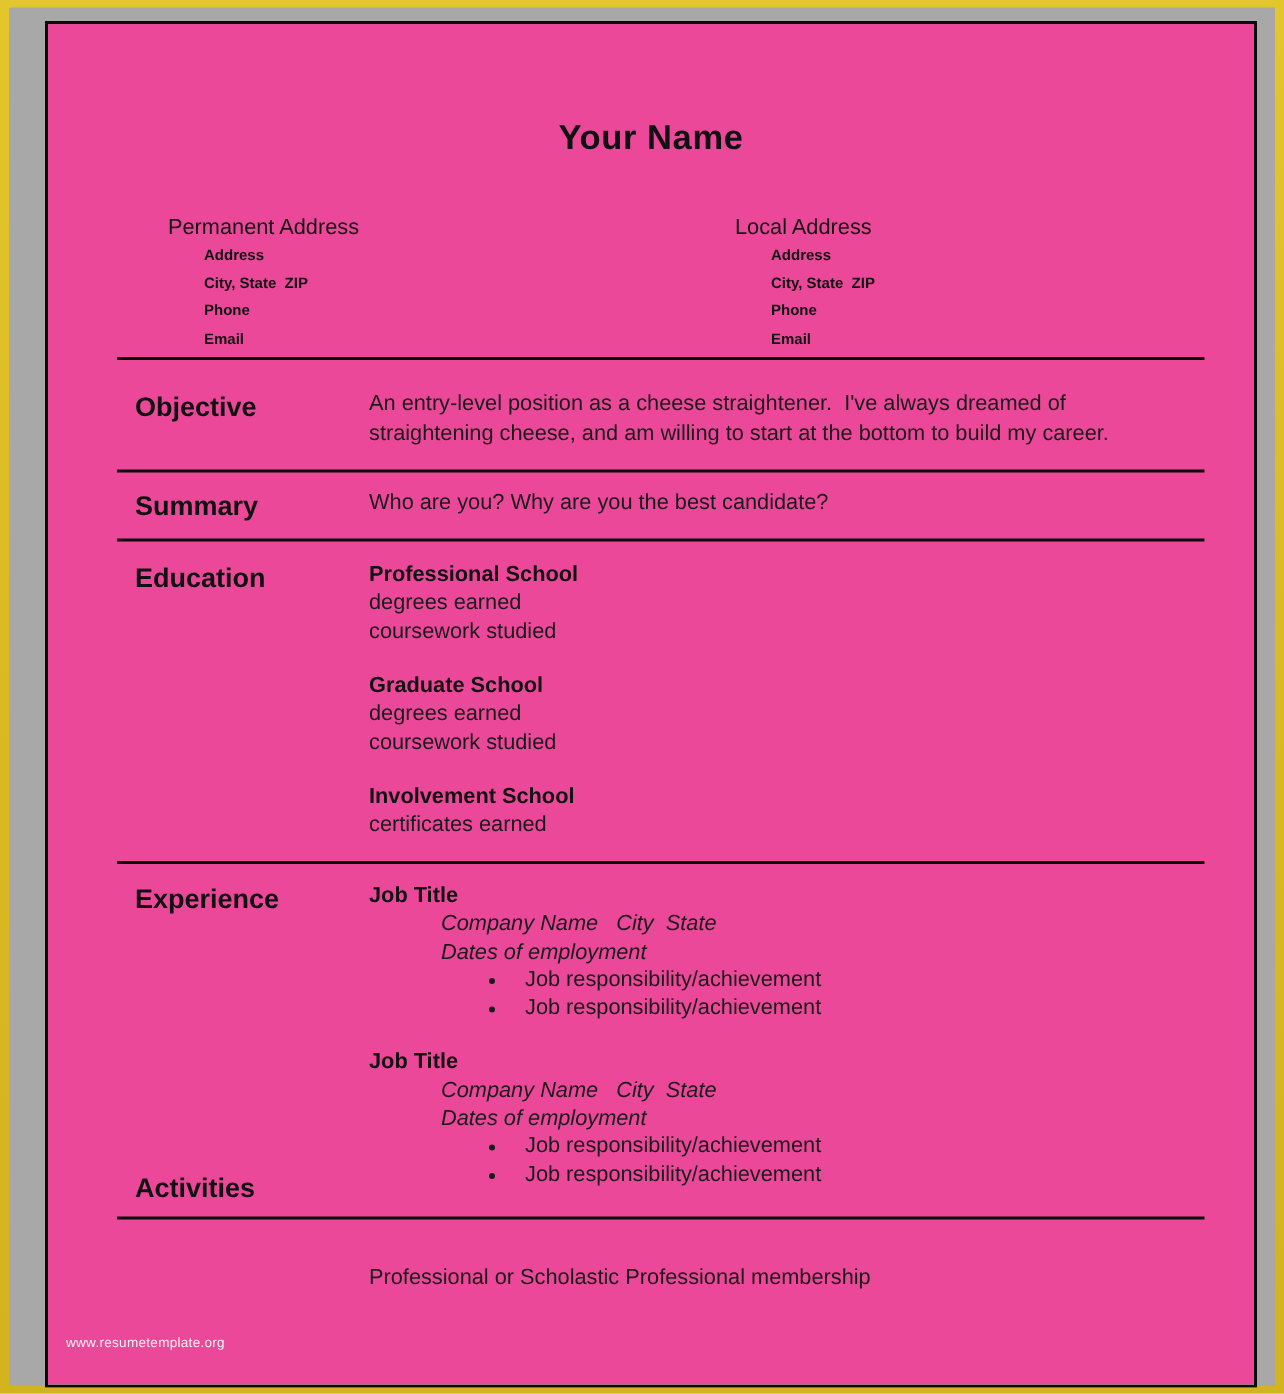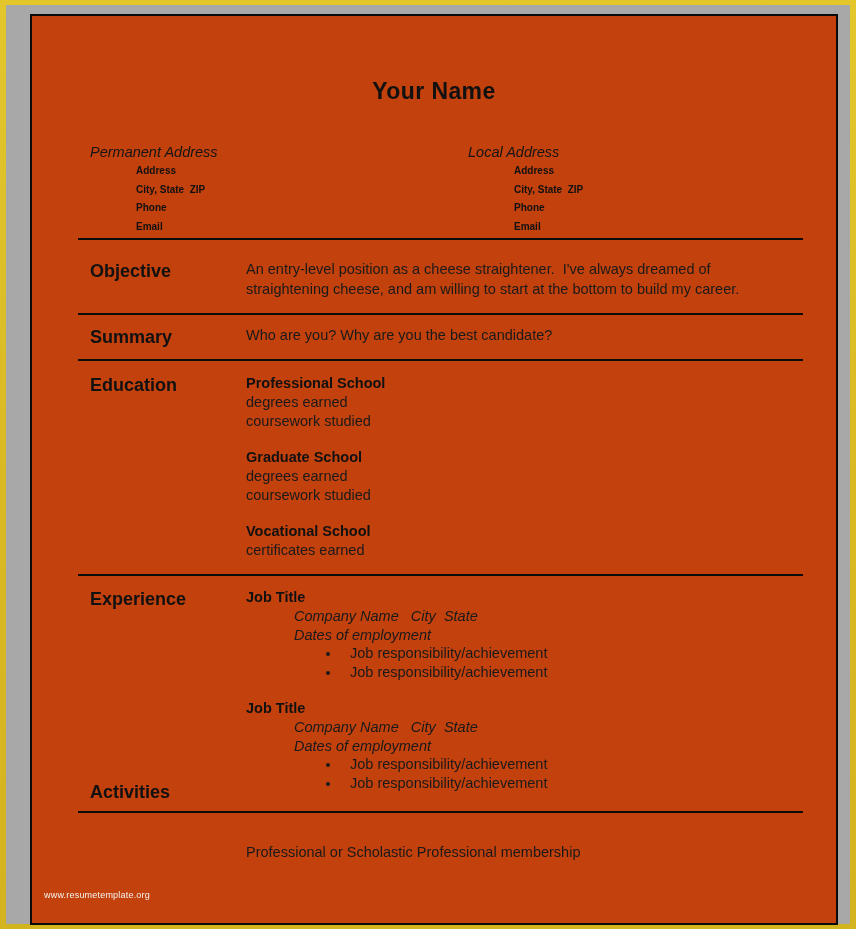--- a/index.html
+++ b/index.html
@@ -43,21 +43,21 @@
     box-sizing: border-box;
     background: #fdfdfc;
     border: 2px solid #0a0a0a;
     overflow: hidden;
   }
   #page {
     position: relative;
     width: 100%;
     height: 100%;
     box-sizing: border-box;
-    background: #c2410c;
+    background: #ec4899;
   }
 
   
   .doc {
     position: absolute;
     left: 0;
     top: 0;
     width: 804px;
     height: 907px;
   }
@@ -76,23 +76,23 @@
 
   
   .addr-block {
     position: absolute;
     top: 127px;
   }
   .addr-block.permanent { left: 58px; }
   .addr-block.local { left: 436px; }
   .addr-head {
     font-size: 14.5px;
-    font-style: italic;
     color: #151515;
     line-height: 19px;
+    margin-left: 22px;
   }
   .addr-line {
     font-size: 10px;
     font-weight: bold;
     color: #111;
     line-height: 18.6px;
     padding-left: 46px;
     white-space: pre;
   }
 
@@ -244,21 +244,21 @@
               <div class="sub-line">coursework studied</div>
             </div>
             <div class="gap"></div>
             <div>
               <div class="sub-head">Graduate School</div>
               <div class="sub-line">degrees earned</div>
               <div class="sub-line">coursework studied</div>
             </div>
             <div class="gap"></div>
             <div>
-              <div class="sub-head">Vocational School</div>
+              <div class="sub-head">Involvement School</div>
               <div class="sub-line">certificates earned</div>
             </div>
           </div>
 
           <div class="rule" style="top:558px;"></div>
 
           <div class="sec-label" style="top:573px;">Experience</div>
           <div class="sec-body" style="top:572px;">
             <div>
               <div class="job-title">Job Title</div>

